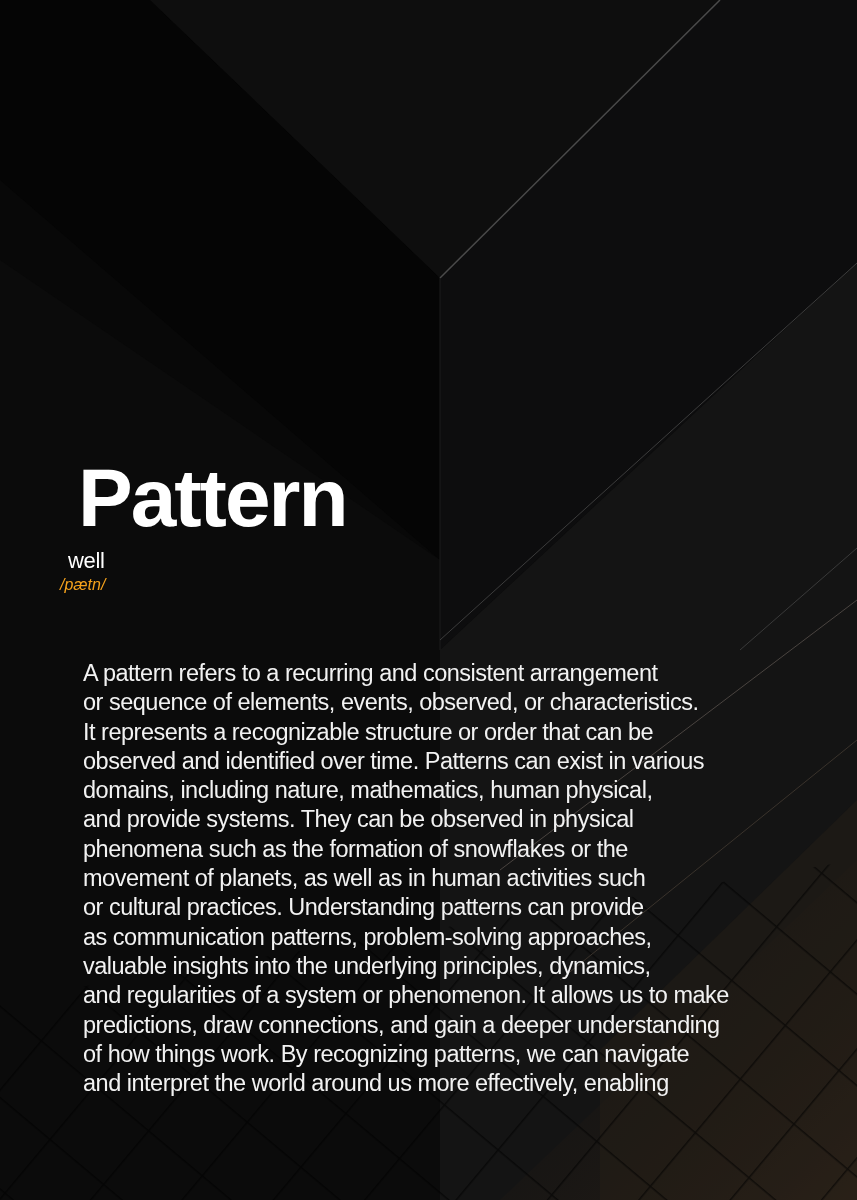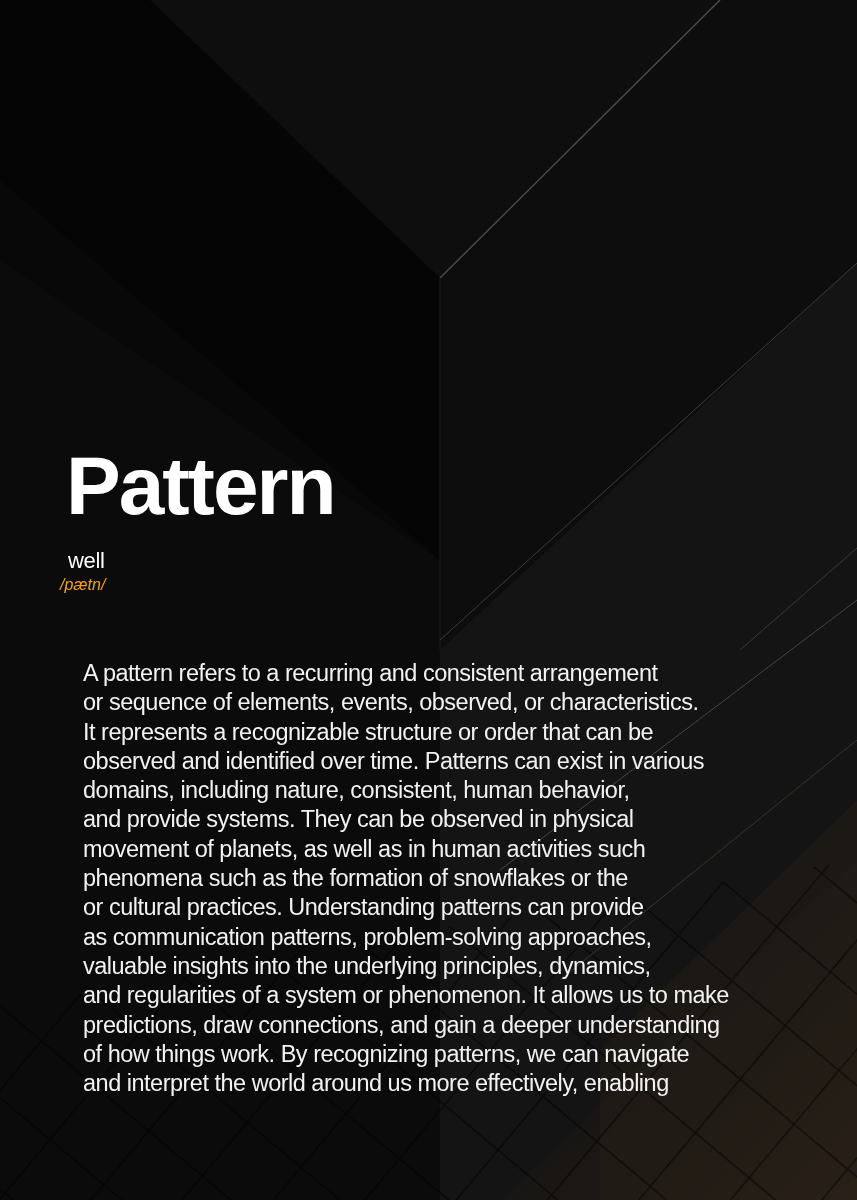--- a/index.html
+++ b/index.html
@@ -6,21 +6,21 @@
     body {
       width: 857px; height: 1200px; overflow: hidden;
       background: #080808;
       position: relative;
       font-family: "Liberation Sans", "DejaVu Sans", sans-serif;
     }
     .bg { position: absolute; left: 0; top: 0; width: 857px; height: 1200px; }
     .title {
       position: absolute; left: 66px; top: 436px;
       font-size: 82px; font-weight: 700; color: #ffffff;
-      letter-spacing: -2px; line-height: 100px; margin: 0;
+      letter-spacing: -2px; line-height: 100px; margin: 12px;
     }
     .pos {
       position: absolute; left: 68px; top: 548px;
       font-size: 22px; color: #ffffff; line-height: 26px;
       letter-spacing: -0.3px;
     }
     .pron {
       position: absolute; left: 60px; top: 575px;
       font-size: 16px; font-style: italic; color: #f5a21c; line-height: 20px;
     }
@@ -68,24 +68,24 @@
 
 <h1 class="title">Pattern</h1>
 <div class="pos">well</div>
 <div class="pron">/pætn/</div>
 
 <p class="definition">
   <span>A pattern refers to a recurring and consistent arrangement</span>
   <span>or sequence of elements, events, observed, or characteristics.</span>
   <span>It represents a recognizable structure or order that can be</span>
   <span>observed and identified over time. Patterns can exist in various</span>
-  <span>domains, including nature, consistent, human behavior,</span>
+  <span>domains, including nature, mathematics, human physical,</span>
   <span>and provide systems. They can be observed in physical</span>
+  <span>phenomena such as the formation of snowflakes or the</span>
   <span>movement of planets, as well as in human activities such</span>
-  <span>phenomena such as the formation of snowflakes or the</span>
   <span>or cultural practices. Understanding patterns can provide</span>
   <span>as communication patterns, problem-solving approaches,</span>
   <span>valuable insights into the underlying principles, dynamics,</span>
   <span>and regularities of a system or phenomenon. It allows us to make</span>
   <span>predictions, draw connections, and gain a deeper understanding</span>
   <span>of how things work. By recognizing patterns, we can navigate</span>
   <span>and interpret the world around us more effectively, enabling</span>
 </p>
 
 </body></html>

